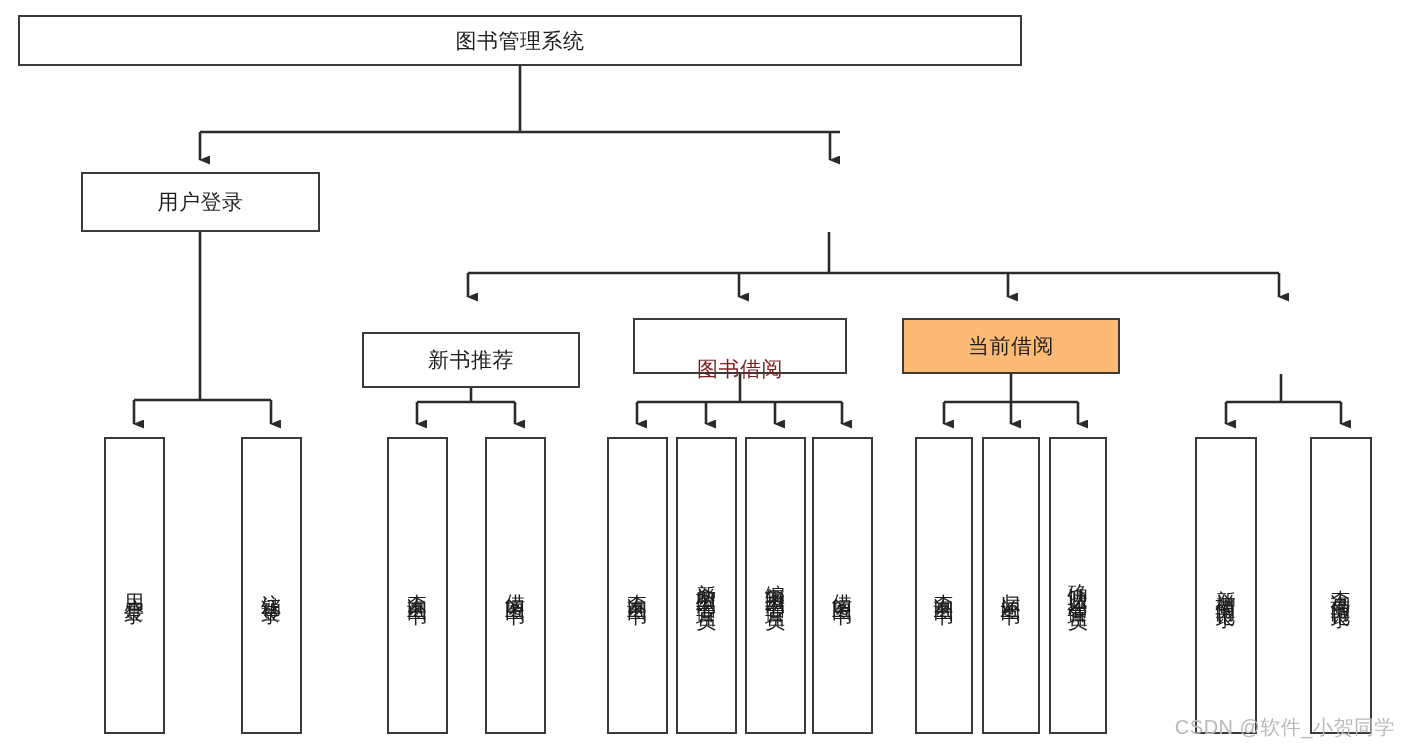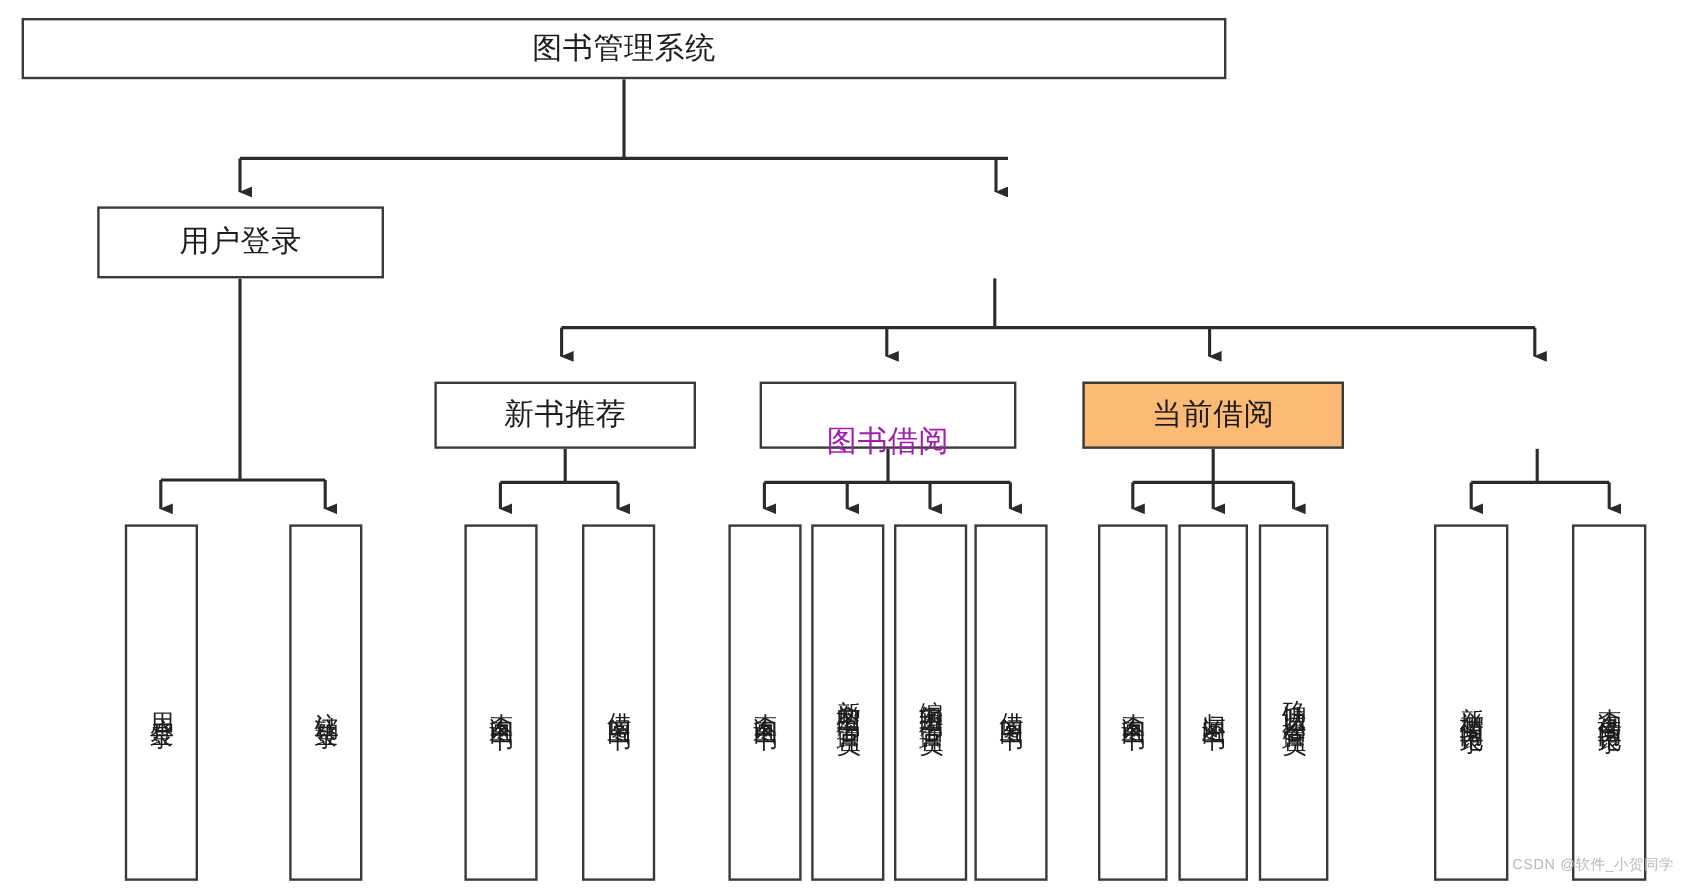--- a/index.html
+++ b/index.html
@@ -23,21 +23,21 @@
   .node-box {
     position: absolute;
     box-sizing: border-box;
     background: #ffffff;
     border: 2px solid #3a3a3a;
     display: flex;
     align-items: center;
     justify-content: center;
   }
   .node-label-h {
-    font-size: 25px;
+    font-size: 21px;
     color: #1d1d1d;
     line-height: 1.1;
     white-space: nowrap;
     letter-spacing: 0.5px;
   }
   .node-label-v {
     font-size: 20px;
     color: #1d1d1d;
     writing-mode: vertical-rl;
     text-orientation: upright;
@@ -48,22 +48,22 @@
   .connectors {
     position: absolute;
     left: 0; top: 0;
     width: 1405px;
     height: 747px;
     pointer-events: none;
   }
   .watermark {
     position: absolute;
     right: 10px;
-    bottom: 18px;
-    font-size: 12px;
+    bottom: 6px;
+    font-size: 20px;
     color: #b9b9b9;
     letter-spacing: 0.5px;
     white-space: nowrap;
   }
 </style>
 </head>
 <body>
 
 <div id="diagram-root">
 
@@ -118,25 +118,25 @@
   </svg>
 
   <div class="node-box" style="left: 18px; top: 15px; width: 1004px; height: 51px; border-color: rgb(58, 58, 58); background: rgb(255, 255, 255);">
     <span class="node-label-h" style="color: rgb(29, 29, 29);">图书管理系统</span>
   </div>
 
   <div class="node-box" style="left: 81px; top: 172px; width: 239px; height: 60px; border-color: rgb(58, 58, 58); background: rgb(255, 255, 255);">
     <span class="node-label-h" style="color: rgb(29, 29, 29);">用户登录</span>
   </div>
 
-  <div class="node-box" style="left: 362px; top: 318px; width: 218px; height: 56px; border-color: rgb(58, 58, 58); background: rgb(255, 255, 255);">
+  <div class="node-box" style="left: 362px; top: 332px; width: 218px; height: 56px; border-color: rgb(58, 58, 58); background: rgb(255, 255, 255);">
     <span class="node-label-h" style="color: rgb(29, 29, 29);">新书推荐</span>
   </div>
   <div class="node-box" style="left: 633px; top: 318px; width: 214px; height: 56px; border-color: rgb(58, 58, 58); background: rgb(255, 255, 255);">
-    <span class="node-label-h" style="color: #a21caf; margin-top: 45px;">图书借阅</span>
+    <span class="node-label-h" style="color: #7f1d1d; margin-top: 45px;">图书借阅</span>
   </div>
   <div class="node-box" style="left: 902px; top: 318px; width: 218px; height: 56px; border-color: rgb(58, 58, 58); background: #fdba74;">
     <span class="node-label-h" style="color: rgb(29, 29, 29);">当前借阅</span>
   </div>
 
   <div class="node-box" style="left: 104px; top: 437px; width: 61px; height: 297px; border-color: rgb(58, 58, 58); background: rgb(255, 255, 255);">
     <span class="node-label-v" style="color: rgb(29, 29, 29);">用户登录</span>
   </div>
   <div class="node-box" style="left: 241px; top: 437px; width: 61px; height: 297px; border-color: rgb(58, 58, 58); background: rgb(255, 255, 255);">
     <span class="node-label-v" style="color: rgb(29, 29, 29);">注销登录</span>

